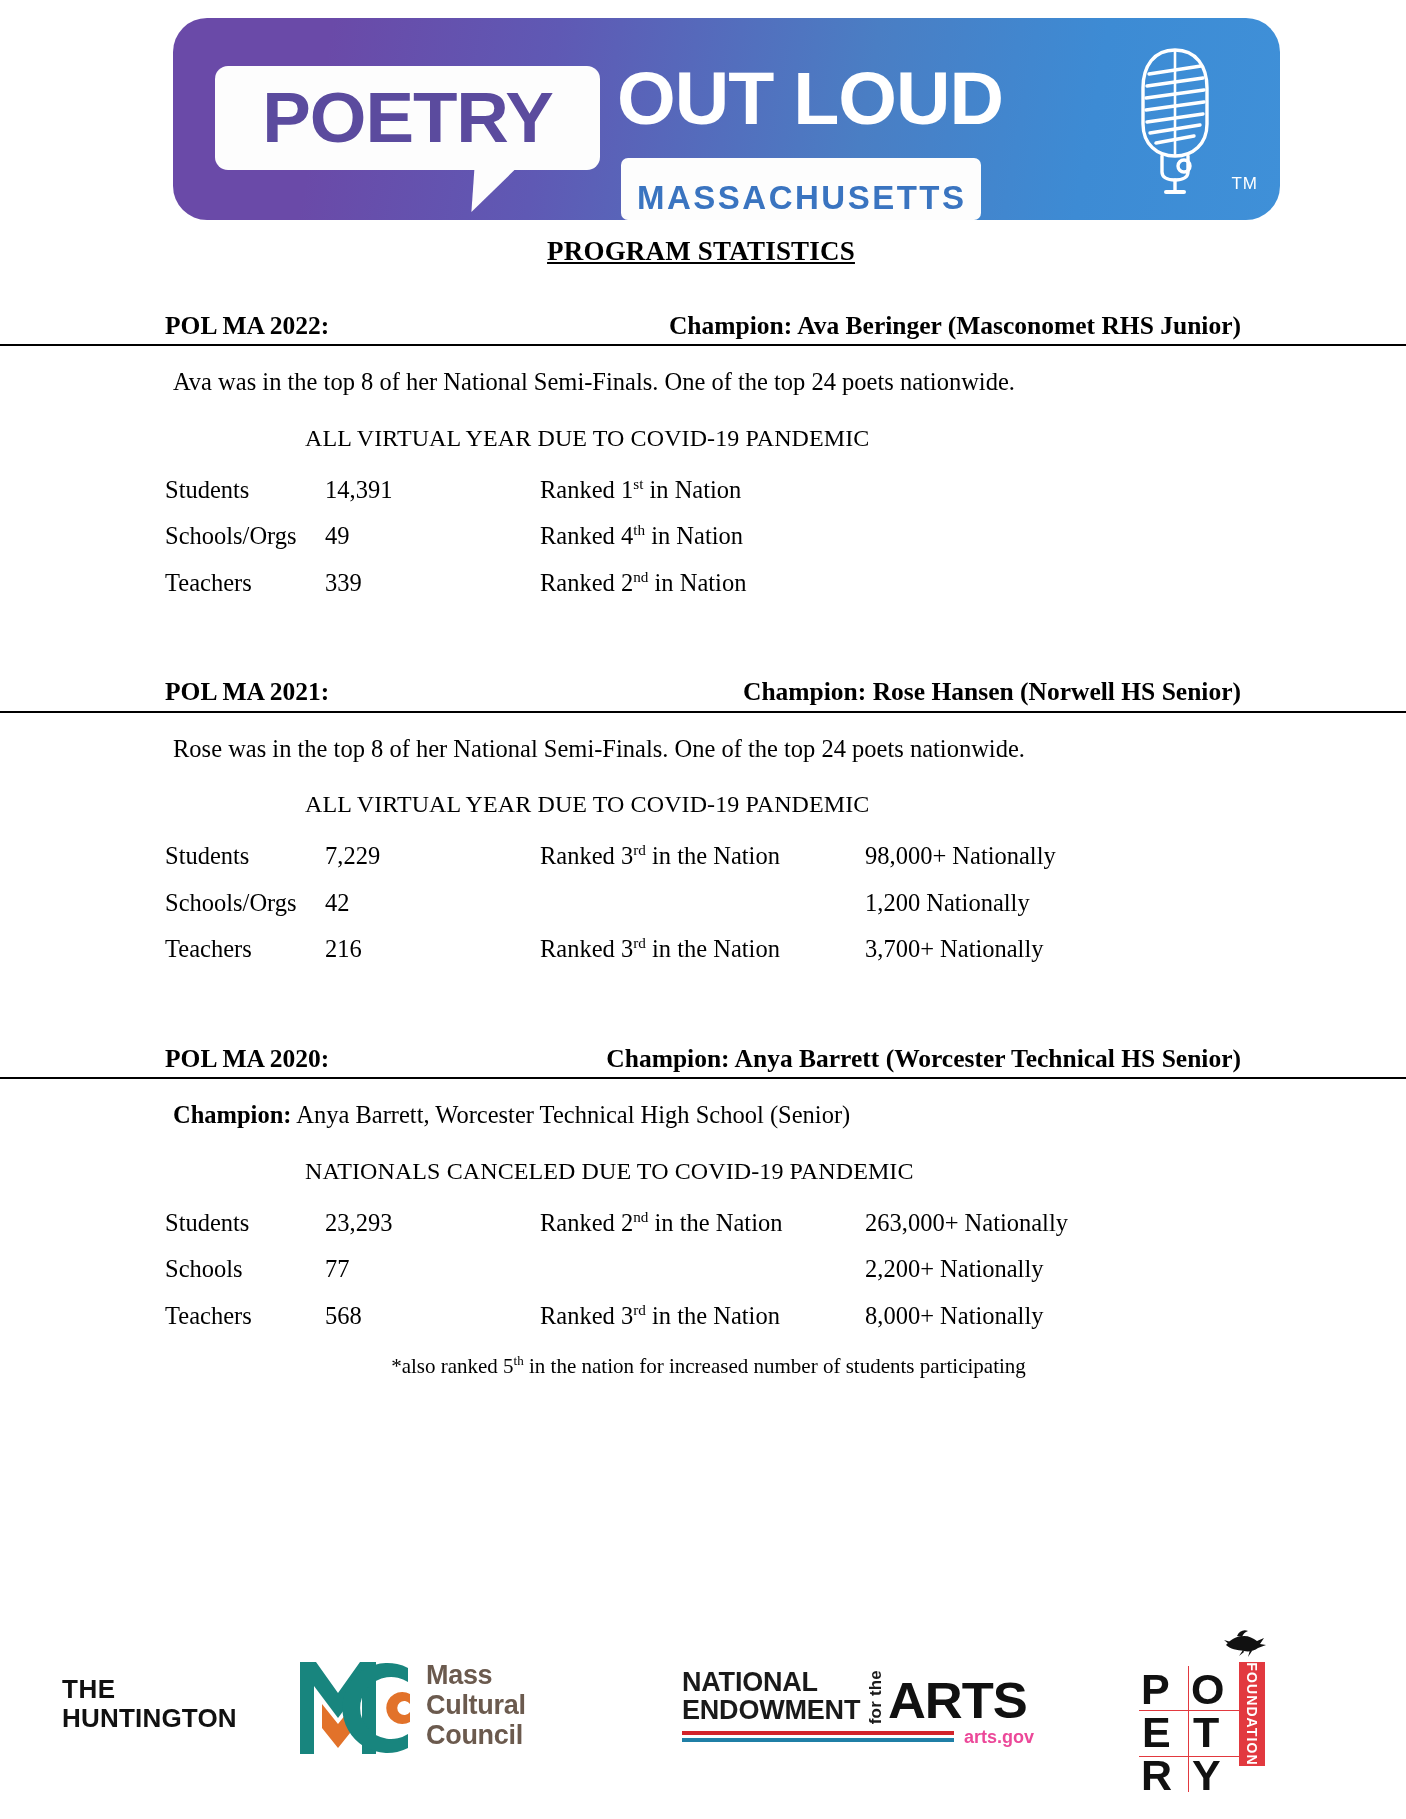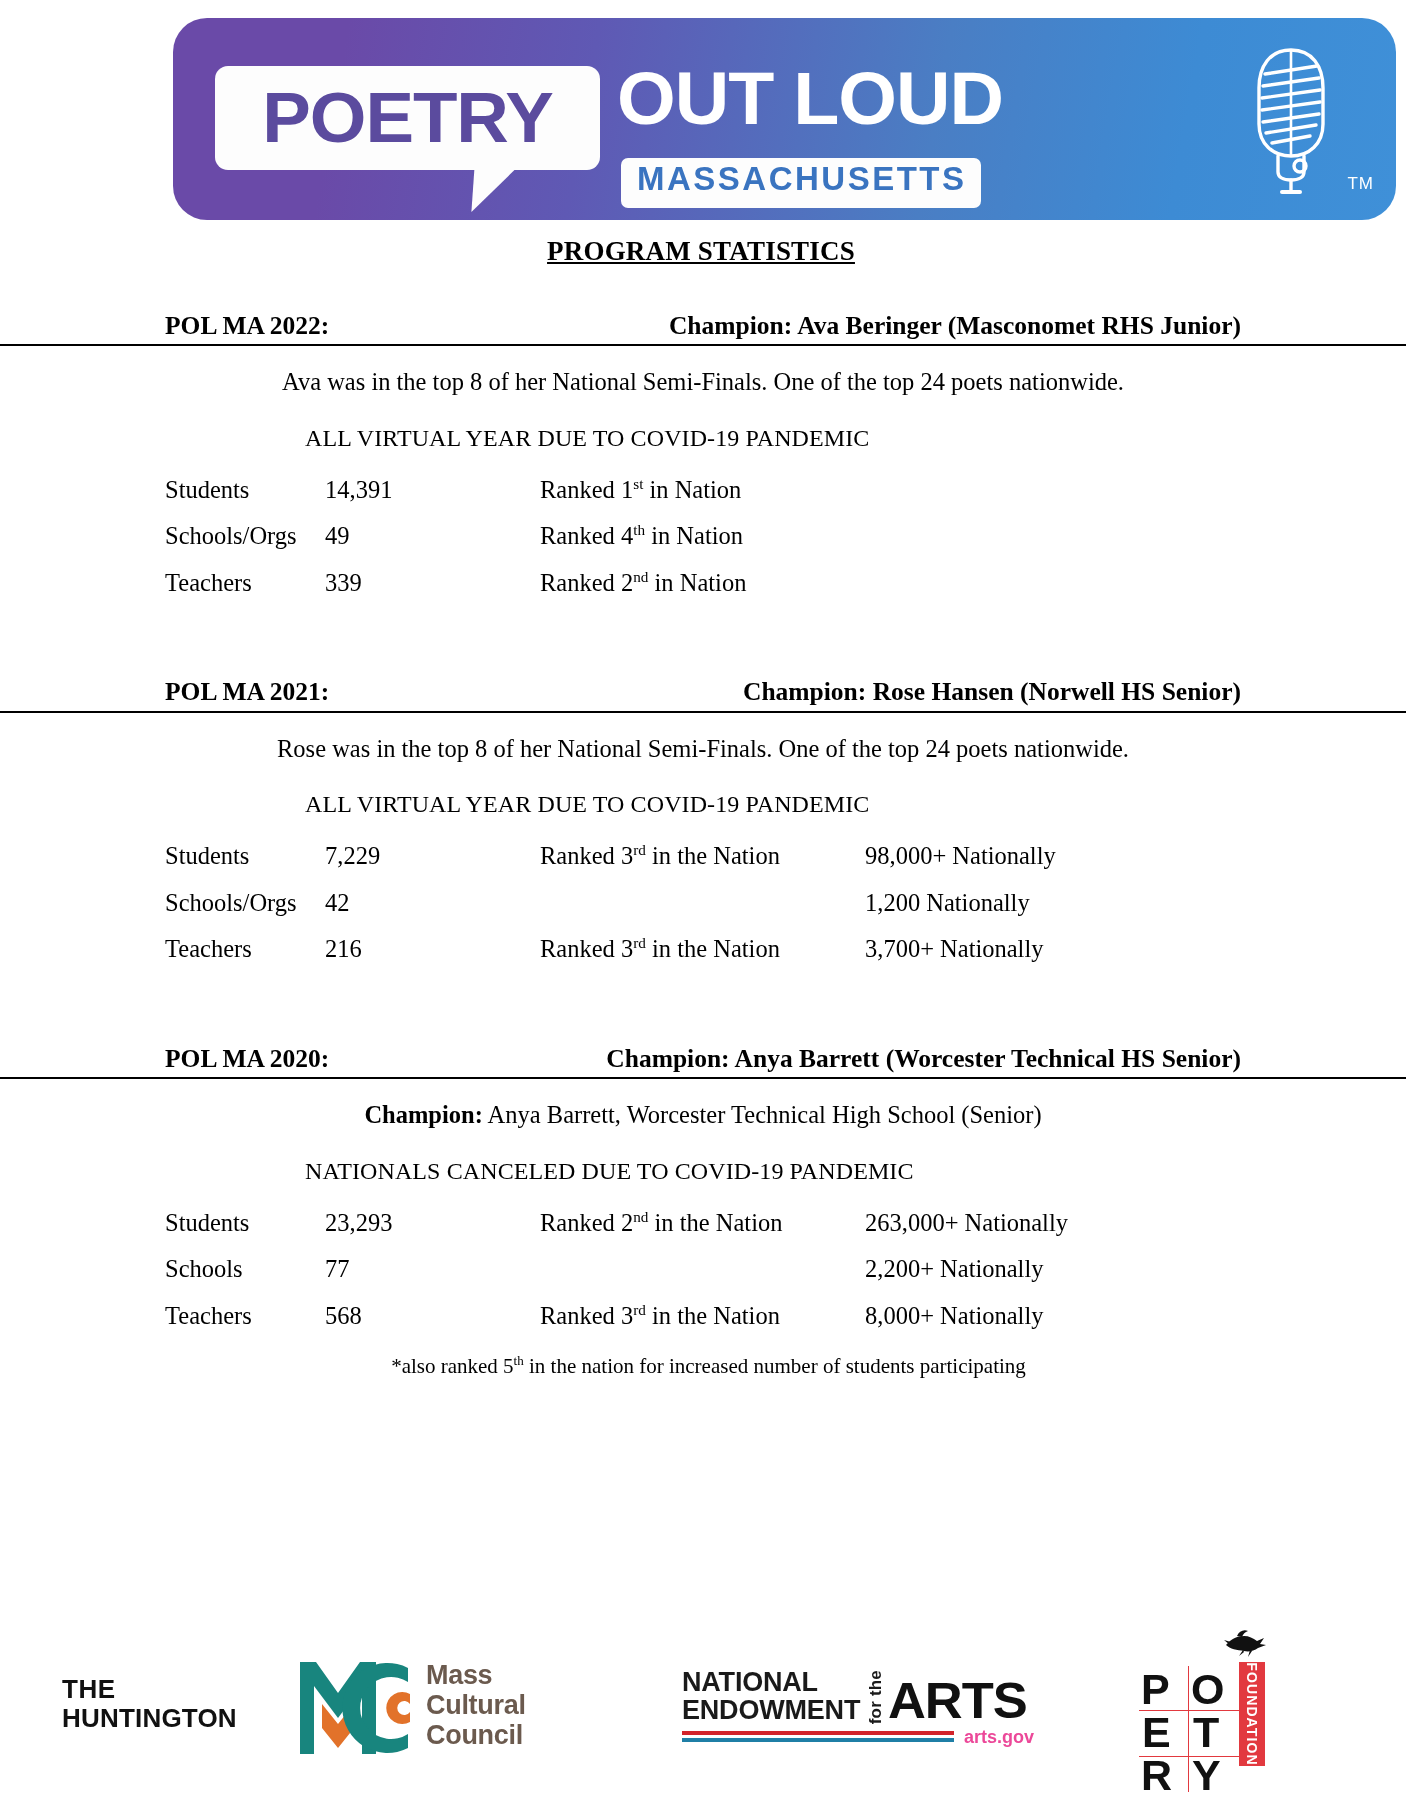--- a/index.html
+++ b/index.html
@@ -15,21 +15,21 @@
     font-family: "Liberation Serif", "DejaVu Serif", serif;
     color: #000000;
     overflow: hidden;
   }
 
   
   .banner-wrap {
     position: absolute;
     left: 173px;
     top: 18px;
-    width: 1223px;
+    width: 1107px;
     height: 202px;
   }
   .banner {
     position: relative;
     width: 100%;
     height: 100%;
     border-radius: 34px;
     background: linear-gradient(100deg, #6a4aa8 0%, #6a4aa8 14%, #5f59b4 34%, #4a7ec4 62%, #3d8bd4 82%, #3f90d8 100%);
     overflow: hidden;
   }
@@ -80,22 +80,23 @@
     transform: scaleX(1.02);
     transform-origin: left center;
   }
   .mass-bar {
     position: absolute;
     left: 448px;
     top: 140px;
     height: 46px;
     background: #fdfdfd;
     border-radius: 7px;
-    padding: 4px 14px 0 16px;
+    padding: 16px 14px 0 16px;
     display: flex;
+    align-items: center;
   }
   .mass-bar .mb-text {
     font-family: "Liberation Sans", "DejaVu Sans", sans-serif;
     font-weight: bold;
     font-size: 33px;
     letter-spacing: 2.5px;
     color: #3a74c0;
     line-height: 1;
   }
   .mic {
@@ -147,22 +148,21 @@
     padding-bottom: 1px;
     white-space: nowrap;
   }
   .sec-header .sh-year { padding-right: 10px; }
   .sec-header .sh-champ { }
 
   .sec-note {
     padding: 0 165px;
     font-size: 24.5px;
     line-height: 1.45;
-    margin: 18px 0 0 0;
-    text-align: center;
+    margin: 18px 0 0 8px;
   }
   .sec-note .bold { font-weight: bold; }
 
   .sec-covid {
     padding: 0 165px;
     font-size: 24px;
     margin: 25px 0 0 0;
     text-indent: 140px;
     letter-spacing: 0.1px;
   }

